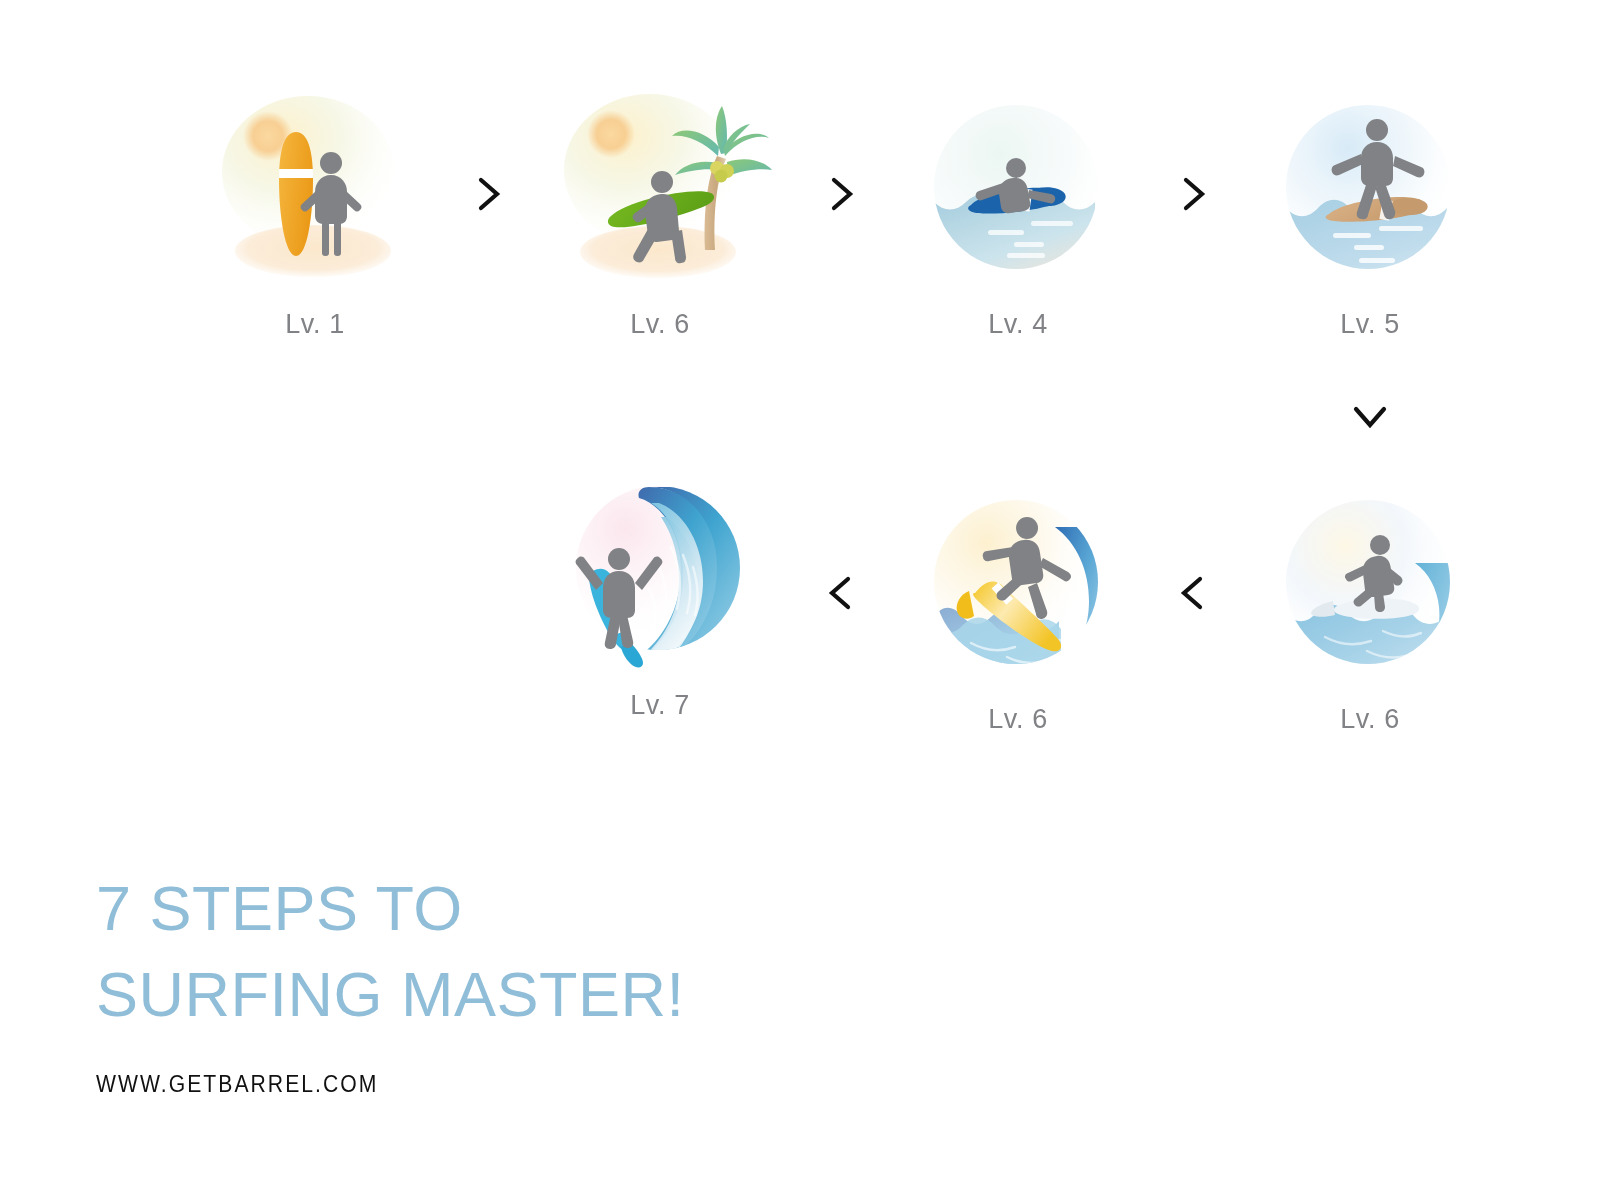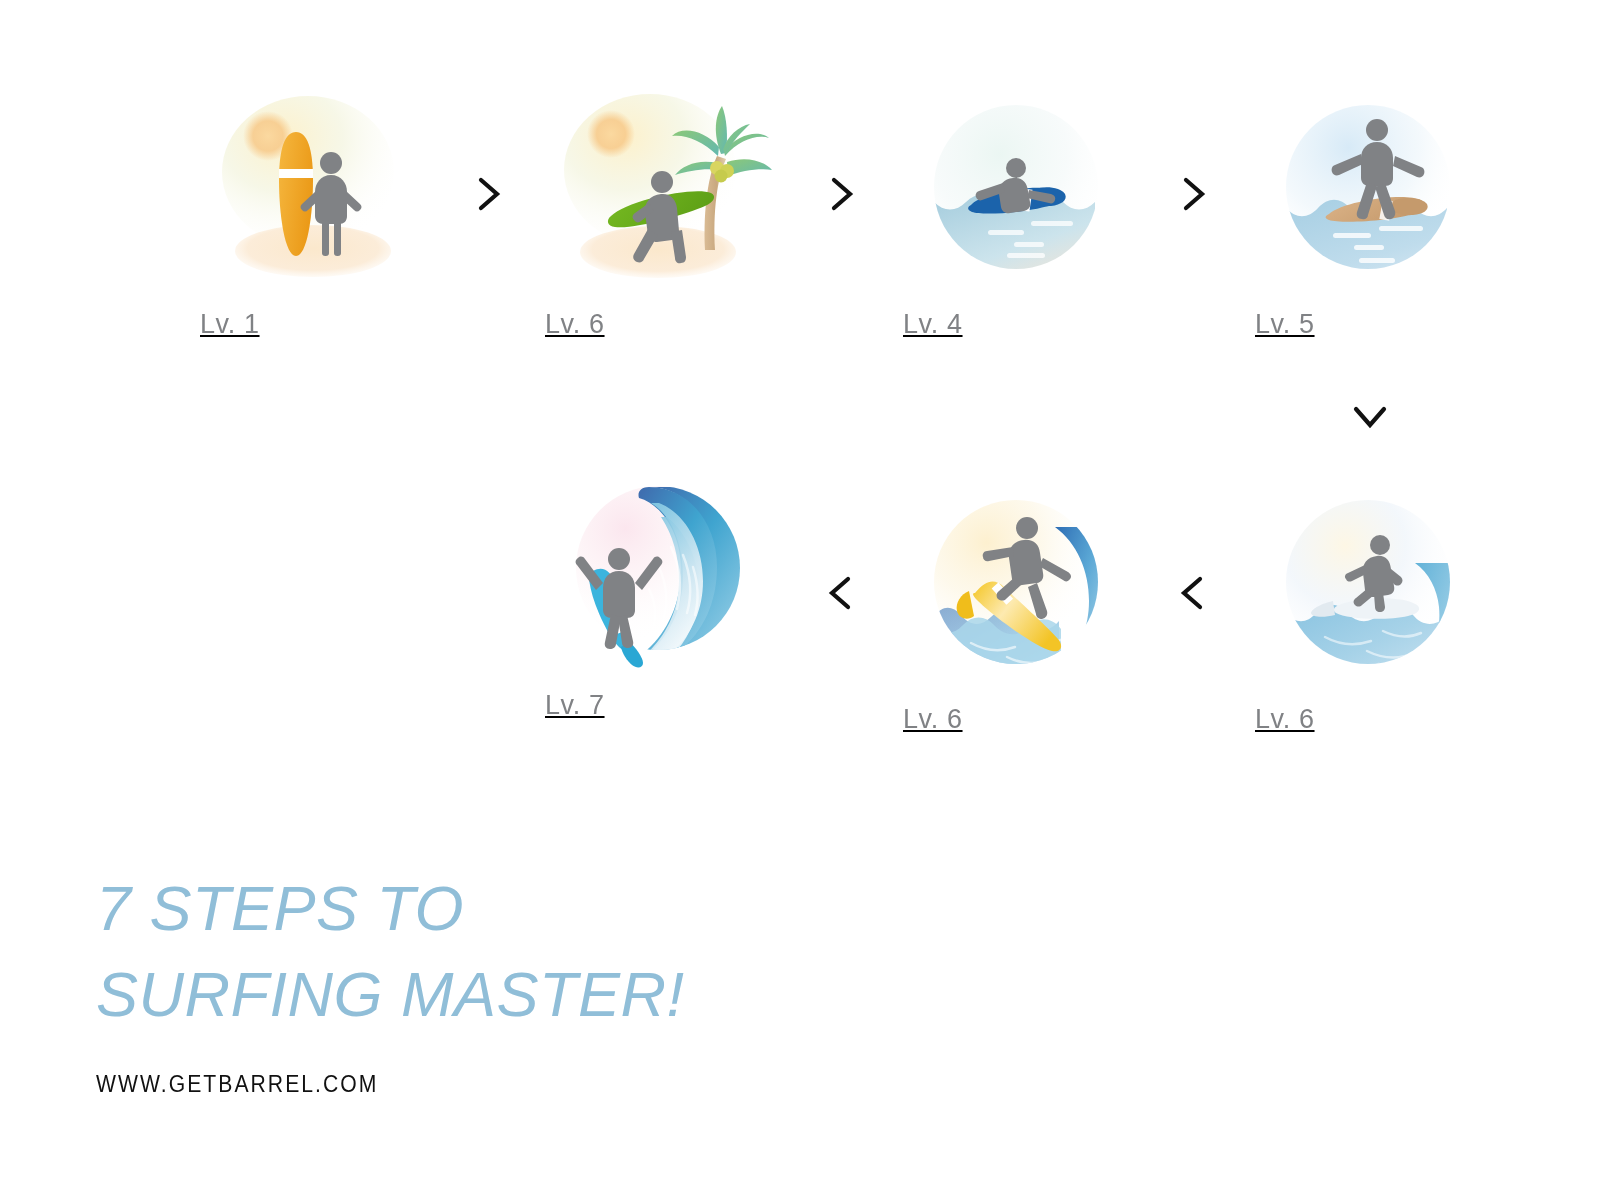--- a/index.html
+++ b/index.html
@@ -19,22 +19,21 @@
     position: relative;
     width: 1600px;
     height: 1200px;
     background: #ffffff;
   }
 
   
   .step {
     position: absolute;
     width: 230px;
-    text-align: left;
-    text-decoration: underline;
+    text-align: center;
   }
   .step-art {
     position: relative;
     width: 230px;
     height: 205px;
   }
   .step-art svg {
     display: block;
     width: 230px;
     height: 205px;
@@ -81,21 +80,20 @@
   }
   .headline {
     font-family: "Liberation Sans", sans-serif;
     font-size: 63px;
     line-height: 1.36;
     font-weight: 400;
     color: #90bed8;
     letter-spacing: 0.5px;
     margin: 0;
     white-space: pre-line;
-    font-style: italic;
   }
   .url {
     margin-top: 34px;
     font-family: "Liberation Sans Narrow", "Liberation Sans", sans-serif;
     font-size: 23px;
     font-weight: 400;
     color: #111111;
     letter-spacing: 2.2px;
     transform: scaleX(0.92);
     transform-origin: left center;

